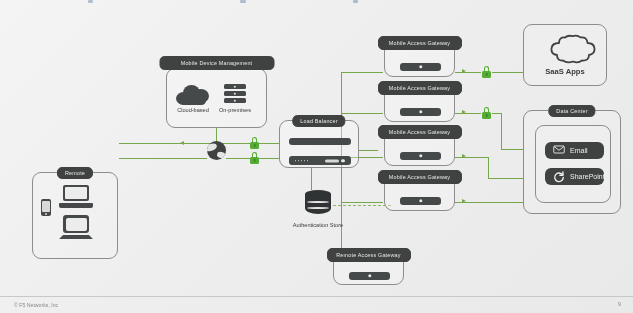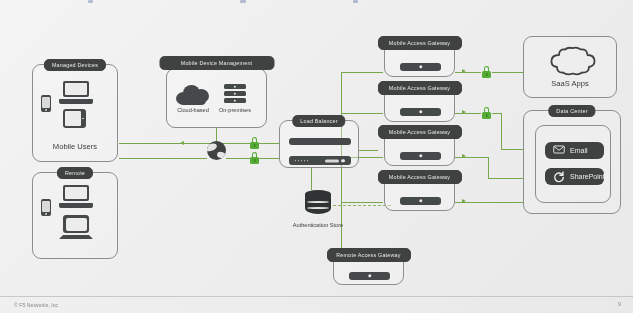--- a/index.html
+++ b/index.html
@@ -174,36 +174,20 @@
   <div class="ln lnh abs" style="left:501px;top:149px;width:22px;"></div>
 
   <div class="ln lnh abs" style="left:455px;top:157px;width:34px;"></div>
   <div class="arrow abs" style="left:462px;top:154.4px;"></div>
   <div class="ln lnv abs" style="left:488px;top:157px;height:22px;"></div>
   <div class="ln lnh abs" style="left:488px;top:178px;width:35px;"></div>
 
   <div class="ln lnh abs" style="left:455px;top:202px;width:68px;"></div>
   <div class="arrow abs" style="left:462px;top:199.4px;"></div>
 
-  <div class="group abs" style="left:32px;top:64px;width:86px;height:98px;">
-    <div class="grp-title" style="top:-6px;">Managed Devices</div>
-    <div class="abs" style="left:8px;top:30px;">
-        <div class="phone"></div>
-      </div>
-    <div class="abs" style="left:26px;top:16px;">
-      <div class="laptop">
-          <div class="lid"></div>
-          <div class="base"></div>
-        </div>
-    </div>
-    <div class="abs" style="left:30px;top:44px;">
-        <div class="tablet"></div>
-      </div>
-    <div class="caption" style="top:77px;">Mobile Users</div>
-  </div>
 
   <div class="group abs" style="left:32px;top:172px;width:86px;height:87px;">
     <div class="grp-title" style="top:-6px;">Remote</div>
     <div class="abs" style="left:8px;top:26px;">
         <div class="phone"></div>
       </div>
     <div class="abs" style="left:26px;top:12px;">
       <div class="laptop">
           <div class="lid"></div>
           <div class="base"></div>
@@ -301,21 +285,21 @@
       <div class="body"></div>
   </div>
 
   <div class="group light abs" style="left:333px;top:252px;width:71px;height:33px;">
     <div class="grp-title" style="top:-5px;width:68px;line-height:1.3;white-space:normal;">Remote Access Gateway</div>
     <div class="bar abs" style="left:15px;top:19px;width:41px;height:8px;">
       <span style="position:absolute;left:50%;top:50%;transform:translate(-50%,-50%);width:3.4px;height:3.4px;border-radius:50%;background:#e9e9e9;"></span>
     </div>
   </div>
 
-  <div class="group abs" style="left:523px;top:36px;width:94px;height:62px;">
+  <div class="group abs" style="left:523px;top:24px;width:84px;height:62px;font-weight:bold;">
     <div class="abs" style="left:22px;top:9px;">
       <svg class="cloudline" viewBox="0 0 54 30" fill="none" stroke="#3f4241" stroke-width="1.8">
         <path d="M13 9 Q13 3 19 3.5 Q22 0.8 26.5 2.2 Q31 0.6 34.5 3.4 Q41 2.6 41.5 9
                  Q48 9 48.5 14.5 Q49 20 43 21 Q43 27 36 26.5 Q32 29.5 27 27.5
                  Q21 29.5 17 26.5 Q11 27 11 21 Q5 20.5 5.5 14.5 Q6 9 13 9 Z" stroke-linejoin="round"></path>
       </svg>
     </div>
     <div class="caption" style="top:42px;">SaaS Apps</div>
   </div>
 

